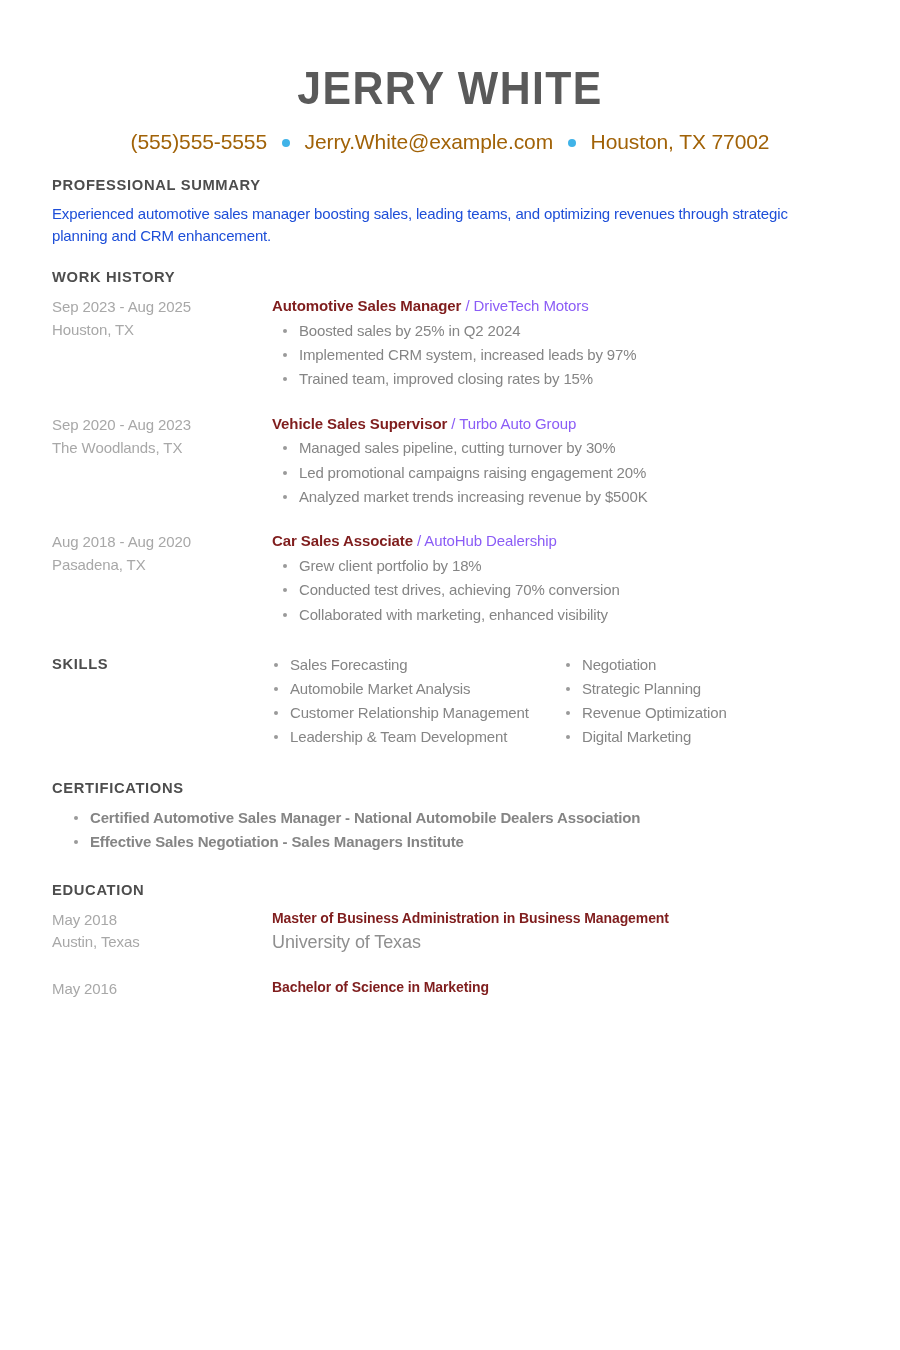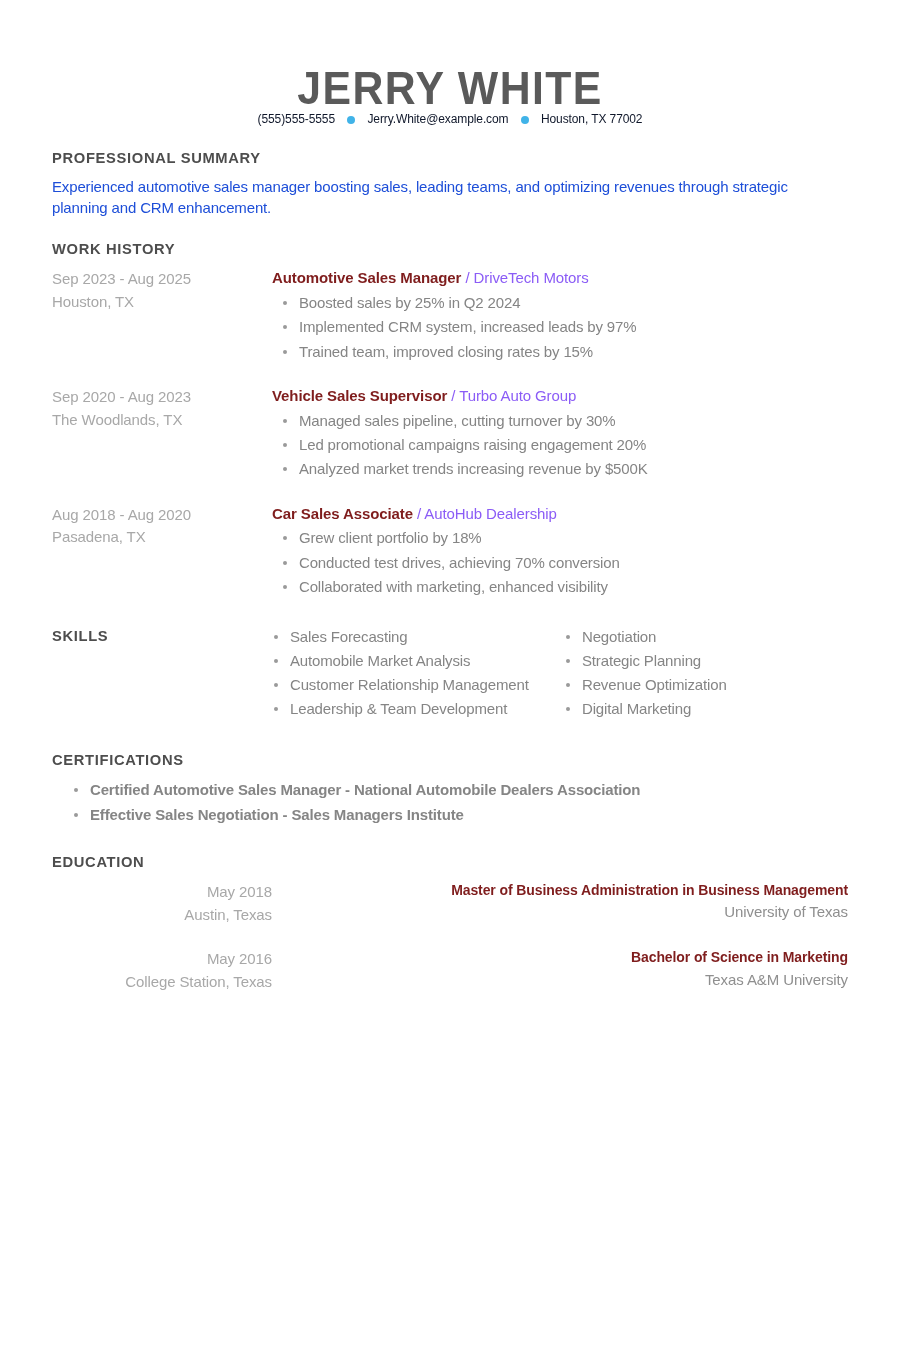--- a/index.html
+++ b/index.html
@@ -33,22 +33,23 @@
     font-family: "Liberation Sans Narrow", "Liberation Sans", sans-serif;
     font-size: 46px;
     font-weight: bold;
     letter-spacing: 1.5px;
     color: #5a5a5a;
     line-height: 1.05;
     margin: 0;
     transform: scaleX(0.93);
   }
   .contact-line {
-    font-size: 12px;
-    color: #0f172a;
+    margin-top: 17px;
+    font-size: 21px;
+    color: #a16207;
     line-height: 1.2;
     white-space: nowrap;
     letter-spacing: -0.1px;
   }
   .contact-item { display: inline; }
   .contact-sep {
     display: inline-block;
     width: 8px;
     height: 8px;
     border-radius: 50%;
@@ -155,31 +156,31 @@
   }
   .skills-col ul.bullets { padding-left: 18px; margin-top: 0; }
   .skills-col ul.bullets li { line-height: 1.6; }
 
   
   .cert-list { margin-top: 4px; }
   .cert-list ul.bullets { padding-left: 38px; font-weight: bold; }
   .cert-list ul.bullets li { line-height: 1.62; }
 
   
-  .edu-row { margin-top: 6px; text-align: right; }
+  .edu-row { margin-top: 6px; }
   .edu-row + .edu-row { margin-top: 21px; }
   .degree {
     font-size: 14px;
     font-weight: bold;
     color: #7f1d1d;
     line-height: 1.45;
     letter-spacing: -0.1px;
   }
   .school {
-    font-size: 15px;
+    font-size: 18px;
     color: #8f8f8f;
     line-height: 1.5;
     letter-spacing: -0.1px;
     margin-top: 1px;
   }
 
   .section-languages { margin-top: 26px; }
 </style>
 </head>
 <body>

